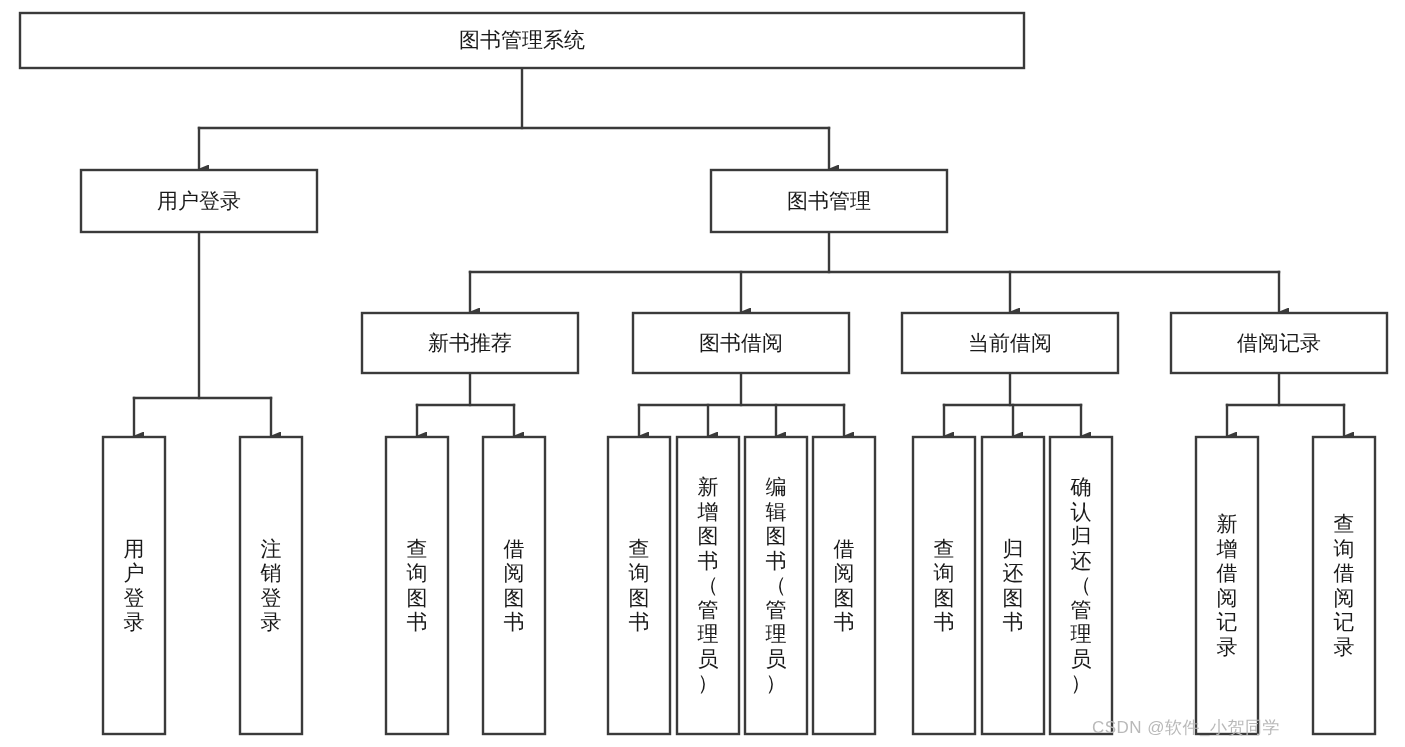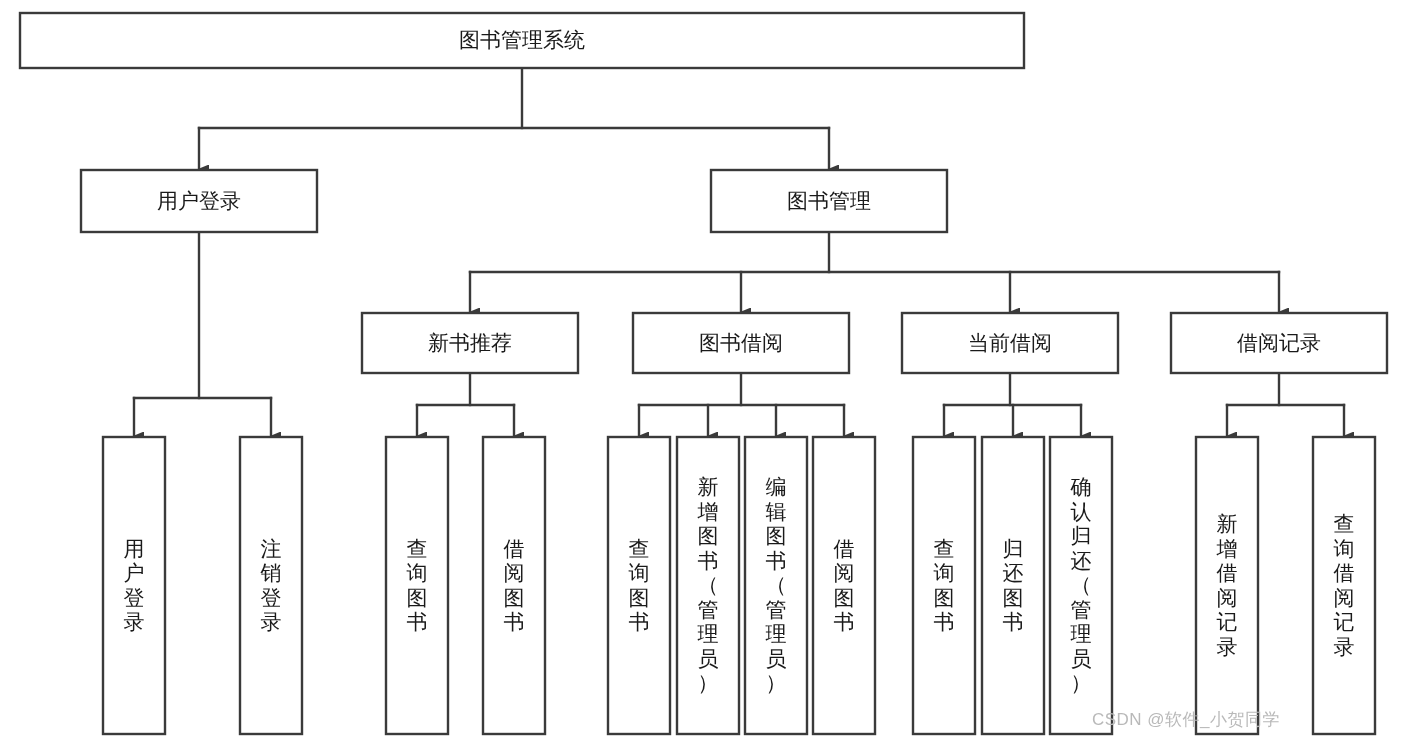--- a/index.html
+++ b/index.html
@@ -47,21 +47,21 @@
   }
   .node-label-v {
     font-family: "Liberation Sans", "DejaVu Sans", sans-serif;
     font-size: 21px;
     fill: #1a1a1a;
     text-anchor: middle;
   }
   .watermark {
     position: absolute;
     right: 10px;
-    bottom: 16px;
+    bottom: 8px;
     font-family: "Liberation Sans", "DejaVu Sans", sans-serif;
     font-size: 17px;
     color: #b9b9b9;
     white-space: nowrap;
     letter-spacing: 0.5px;
     text-align: right;
   }
 </style>
 </head>
 <body>

